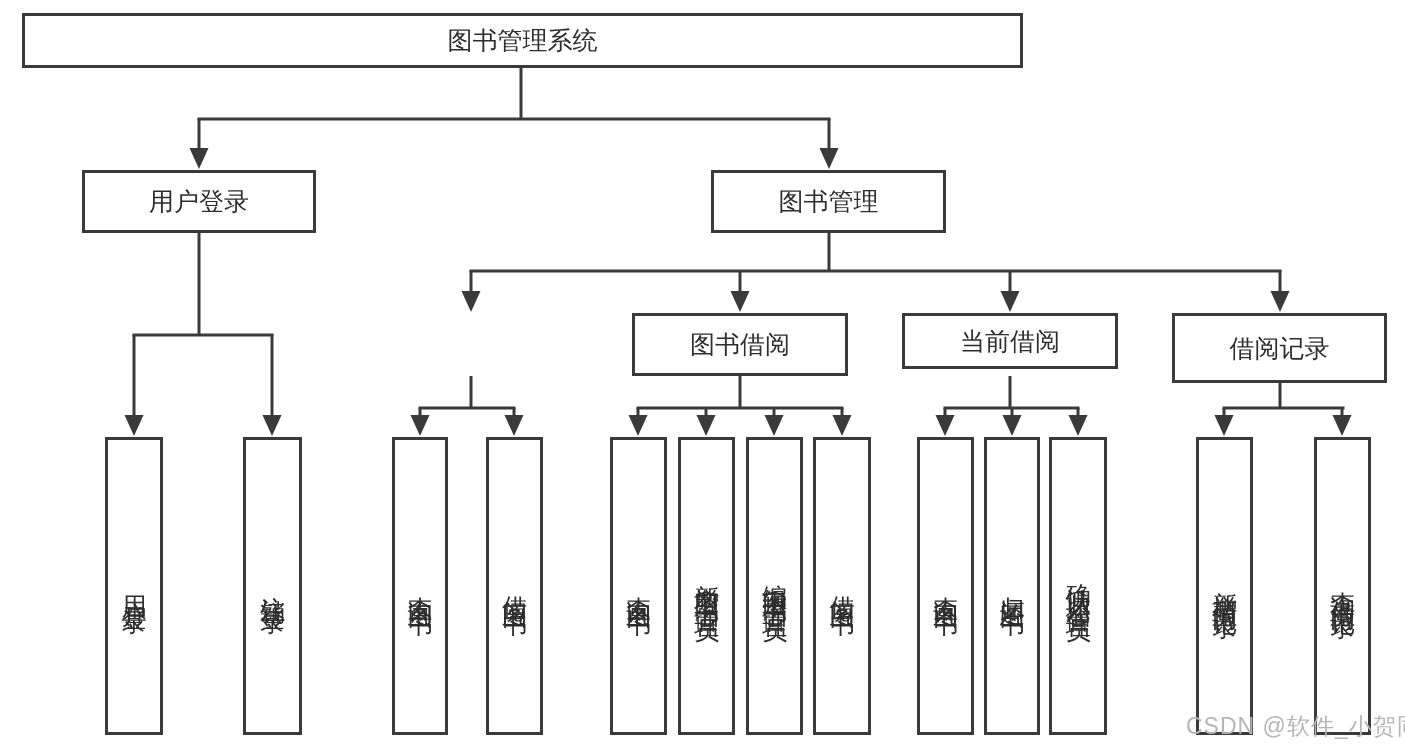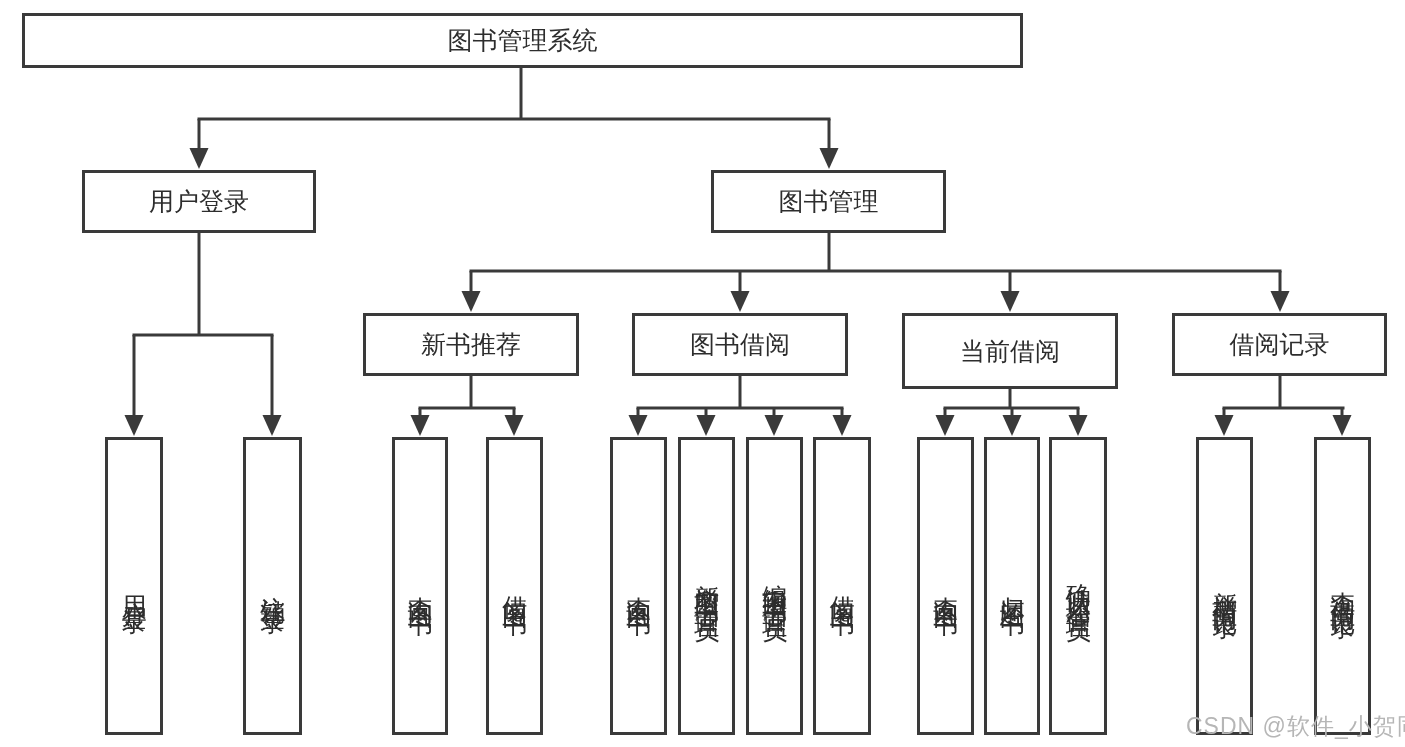--- a/index.html
+++ b/index.html
@@ -147,30 +147,27 @@
     <span>图书管理系统</span>
   </div>
 
   <div class="node" style="left:82px; top:170px; width:234px; height:63px;">
     <span>用户登录</span>
   </div>
   <div class="node" style="left:711px; top:170px; width:235px; height:63px;font-family:Liberation Mono, monospace;">
     <span>图书管理</span>
   </div>
 
-  <div class="node" style="left:363px; top:313px; width:216px; height:63px;">
-    <span>新书推荐</span>
-  </div>
   <div class="node" style="left:632px; top:313px; width:216px; height:63px;justify-content:center;">
     <span>图书借阅</span>
   </div>
-  <div class="node" style="left:902px; top:313px; width:216px; height:76px;">
+  <div class="node" style="left:902px; top:313px; width:216px; height:56px;">
     <span>当前借阅</span>
   </div>
-  <div class="node" style="left:1172px; top:313px; width:215px; height:63px;">
+  <div class="node" style="left:1172px; top:313px; width:215px; height:70px;">
     <span>借阅记录</span>
   </div>
 
   <div class="node leaf" style="left:105px; top:437px; width:58px; height:298px;">
     <span>用户登录</span>
   </div>
   <div class="node leaf" style="left:243px; top:437px; width:59px; height:298px;">
     <span>注销登录</span>
   </div>
   <div class="node leaf" style="left:392px; top:437px; width:56px; height:298px;">

